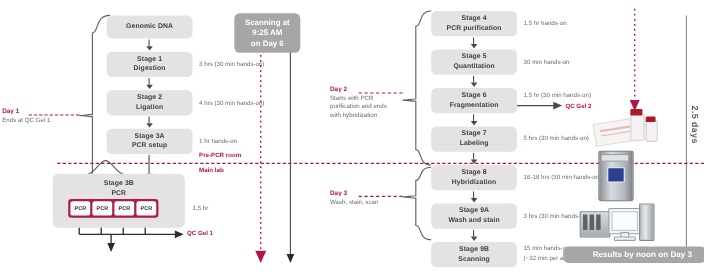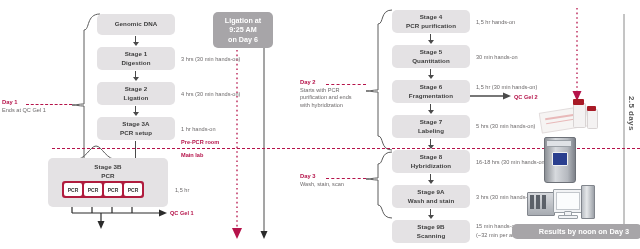--- a/index.html
+++ b/index.html
@@ -159,21 +159,21 @@
 
 <div class="time crimson-b" style="left:170px;top:209px;">QC Gel 1</div>
 
 <div class="daylab" style="left:2px;top:99px;">
   <span class="hd">Day 1</span><br>
   <span class="sub">Ends at QC Gel 1</span>
 </div>
 <div class="dashline" style="left:26px;top:104px;width:46px;"></div>
 
 <div class="callout" style="left:213px;top:12px;width:60px;height:36px;font-size:7.2px;">
-  <span>Ligation at</span>
+  <span>Scanning at</span>
   <span>9:25 AM</span>
   <span>on Day 6</span>
 </div>
 
 <div class="daylab" style="left:300px;top:79px;">
   <span class="hd">Day 2</span><br>
   <span class="sub">Starts with PCR</span><br>
   <span class="sub">purification and ends</span><br>
   <span class="sub">with hybridization</span>
 </div>

